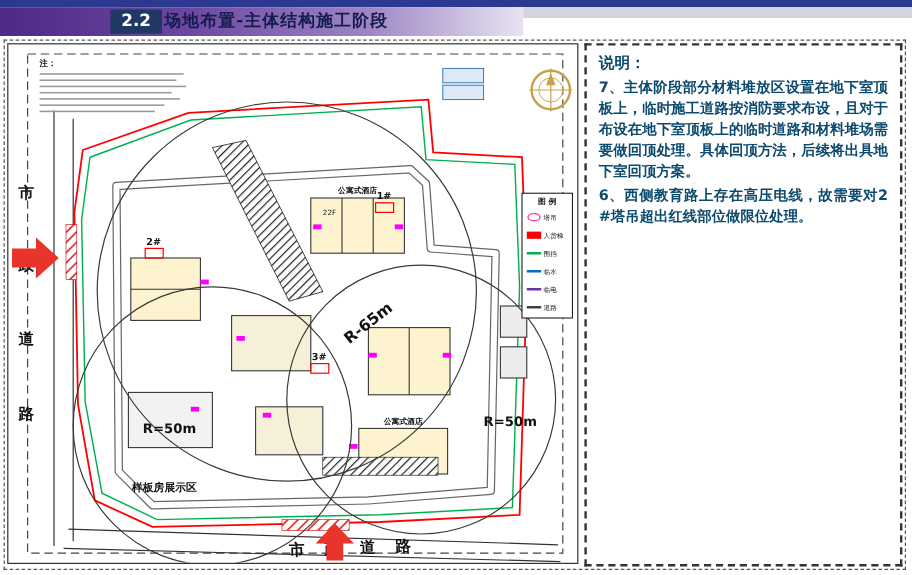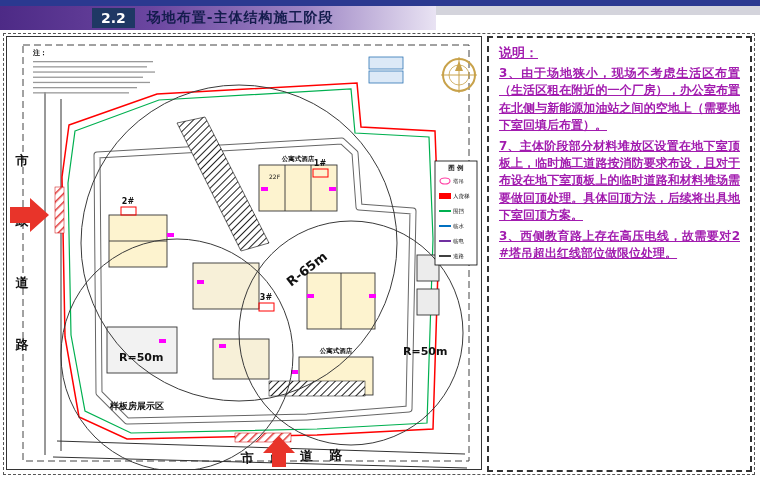--- a/index.html
+++ b/index.html
@@ -6,27 +6,27 @@
   .slide{position:relative;width:760px;height:479px;background:#fff;overflow:hidden;
          font-family:"DejaVu Sans","Liberation Sans",sans-serif;}
   
   .hdr{position:absolute;top:0;left:0;width:760px;height:33px;background:#fff;}
   .hdr .topstrip{position:absolute;top:0;left:0;width:760px;height:6px;background:#2b3990;}
   .hdr .grayright{position:absolute;top:6px;left:436px;width:324px;height:9px;background:#d4d4dc;}
   .hdr .band{position:absolute;top:6px;left:0;width:436px;height:24px;
              background:linear-gradient(90deg,#4d2a86 0%,#6b46a0 35%,#9d85c4 70%,#e9e3f3 100%);
              display:flex;align-items:center;}
   .hdr .sec{background:#1f3864;color:#fff;font-weight:bold;font-size:14px;padding:2px 9px;margin-left:92px;}
-  .hdr .ttl{color:#141c4d;font-weight:bold;font-size:14px;margin-left:12px;letter-spacing:1px;text-align:right;}
+  .hdr .ttl{color:#141c4d;font-weight:bold;font-size:14px;margin-left:2px;letter-spacing:1px;text-align:right;}
   
   .content{position:absolute;top:33px;left:3px;width:752px;height:442px;border:1px dashed #555;
            box-sizing:border-box;display:flex;padding:2px;background:#fff;}
   .plan-panel{width:476px;height:434px;border:1px solid #333;box-sizing:border-box;background:#fff;overflow:hidden;}
   .notes-panel{flex:1;margin-left:5px;border:2px dashed #333;box-sizing:border-box;
-               padding:6px 10px;color:#a21caf;text-decoration:underline;}
+               padding:6px 10px;color:#0c4a6e;}
   .notes-title{font-size:13px;font-weight:bold;margin-bottom:3px;}
   .notes-panel p{margin:0 0 3px 0;font-size:12px;line-height:1.45;font-weight:600;
                  text-align:justify;word-break:break-all;}
   svg{display:block;font-family:"DejaVu Sans","Liberation Sans",sans-serif;}
   svg text{fill:#111;}
 </style>
 </head>
 <body>
 
 <div class="slide">
@@ -183,19 +183,18 @@
         </g>
         <text x="234" y="424" font-size="13" font-weight="bold" letter-spacing="6" transform="rotate(-2 280 424)">市 政 道 路</text>
 
         <path d="M3,170 h20 v-9 l19,17 -19,17 v-9 h-20 z" fill="#e8342a"></path>
         <path d="M265,430 v-14 h-9 l16,-17 16,17 h-9 v14 z" fill="#e8342a"></path>
       </svg>
     </div>
 
     <div class="notes-panel">
       <div class="notes-title">说明：</div>
-      <p>3、由于场地狭小，现场不考虑生活区布置（生活区租在附近的一个厂房），办公室布置在北侧与新能源加油站之间的空地上（需要地下室回填后布置）。</p>
       <p>7、主体阶段部分材料堆放区设置在地下室顶板上，临时施工道路按消防要求布设，且对于布设在地下室顶板上的临时道路和材料堆场需要做回顶处理。具体回顶方法，后续将出具地下室回顶方案。</p>
-      <p>3、西侧教育路上存在高压电线，故需要对2#塔吊超出红线部位做限位处理。</p>
+      <p>6、西侧教育路上存在高压电线，故需要对2#塔吊超出红线部位做限位处理。</p>
     </div>
 
   </div>
 </div>
 
 </body></html>

